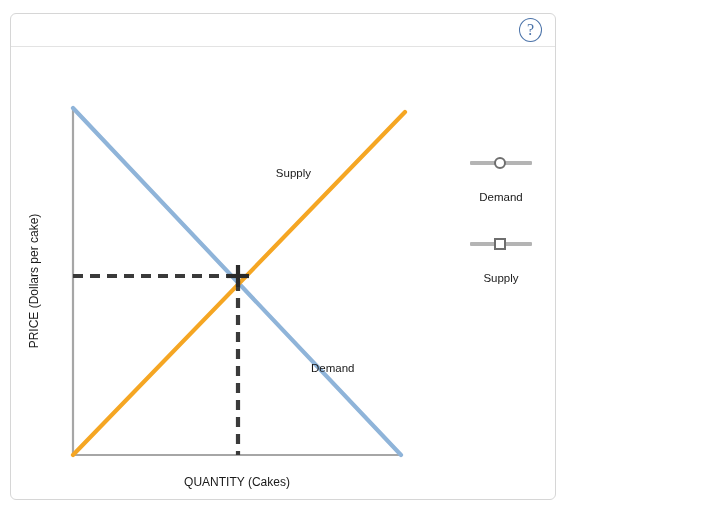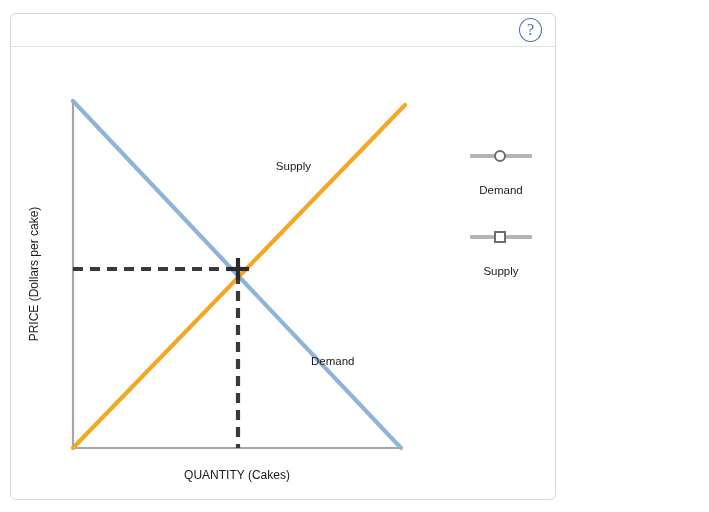--- a/index.html
+++ b/index.html
@@ -51,21 +51,21 @@
     text-align: center;
     font-family: "Liberation Serif", serif;
     cursor: pointer;
     background: #ffffff;
     box-sizing: border-box;
   }
 
   #chart-area {
     position: absolute;
     left: 0;
-    top: 33px;
+    top: 40px;
     width: 100%;
     height: 453px;
   }
 
   svg.plot {
     position: absolute;
     left: 0;
     top: 0;
     width: 546px;
     height: 454px;

